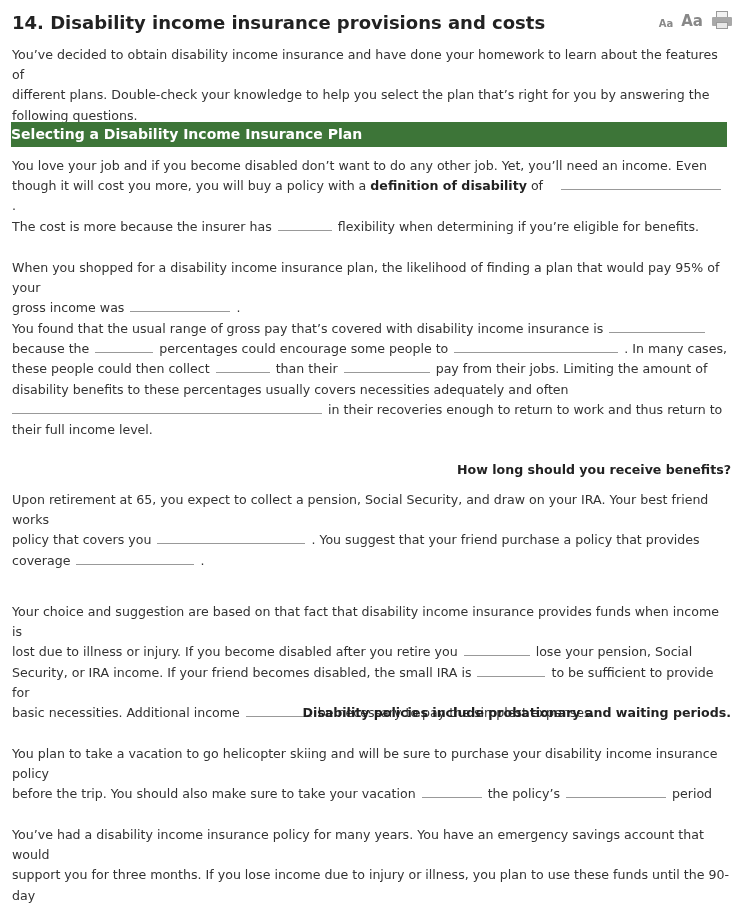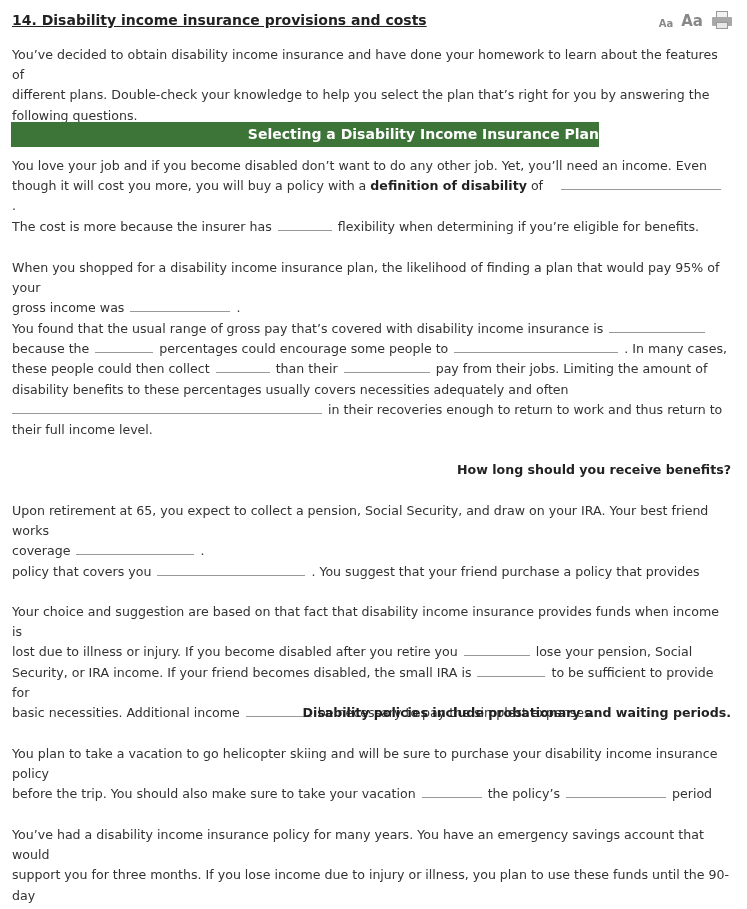--- a/index.html
+++ b/index.html
@@ -8,35 +8,35 @@
     font-family: "DejaVu Sans", "Liberation Sans", sans-serif;
     font-size: 12.6px;
     color: #333333;
     position: relative;
   }
   .header {
     position: absolute; left: 12px; top: 10px; right: 14px; height: 22px;
   }
   .q-title {
     position: absolute; left: 0; top: 2px;
-    font-weight: bold; font-size: 14px; color: #222; text-decoration: underline;
+    font-weight: bold; font-size: 18px; color: #222;
   }
   .tools { position: absolute; right: 0; top: 0; display: flex; align-items: flex-start; gap: 8px; }
   .aa-small { font-size: 10px; font-weight: bold; color: #888; padding-top: 8px; cursor: pointer; }
   .aa-large { font-size: 15px; font-weight: bold; color: #888; padding-top: 2px; cursor: pointer; }
   .print-icon { width: 22px; height: 20px; position: relative; cursor: pointer; }
   .print-icon .top { position: absolute; left: 5px; top: 1px; width: 12px; height: 7px; border: 1px solid #999; background: #f2f2f2; }
   .print-icon .body { position: absolute; left: 1px; top: 7px; width: 20px; height: 9px; background: #a8a8a8; border-radius: 1px; }
   .print-icon .paper { position: absolute; left: 5px; top: 12px; width: 12px; height: 7px; background: #e8e8e8; border: 1px solid #999; }
 
   .p { position: absolute; left: 12px; right: 16px; line-height: 20.2px; }
   .banner {
-    position: absolute; left: 11px; top: 122px; width: 588px; height: 25px;
+    position: absolute; left: 11px; top: 122px; width: 716px; height: 25px;
     background: #3d7538; color: #ffffff; font-weight: bold; font-size: 14px;
-    text-align: right; line-height: 25px;
+    text-align: left; line-height: 25px;
   }
   .blank {
     display: inline-block; border-bottom: 1px solid #999999; height: 14px;
     vertical-align: baseline; margin: 0 6px; cursor: pointer;
   }
   b.k { color: #222; font-weight: bold; }
   .sub { font-weight: bold; color: #222; text-align: right; }
 </style>
 </head>
 <body>
@@ -80,24 +80,24 @@
   <div><span>You found that the usual range of gross pay that’s covered with disability income insurance is</span><span class="blank" style="width:96px"></span></div>
   <div><span>because the</span><span class="blank" style="width:58px"></span><span>percentages could encourage some people to</span><span class="blank" style="width:164px"></span><span>. In many cases,</span></div>
   <div><span>these people could then collect</span><span class="blank" style="width:54px"></span><span>than their</span><span class="blank" style="width:86px"></span><span>pay from their jobs. Limiting the amount of</span></div>
   <div>disability benefits to these percentages usually covers necessities adequately and often</div>
   <div><span class="blank" style="width:310px;margin-left:0"></span><span>in their recoveries enough to return to work and thus return to</span></div>
   <div>their full income level.</div>
 </div>
 
 <div class="p sub" style="top:460px">How long should you receive benefits?</div>
 
-<div class="p" style="top:501px">
+<div class="p" style="top:490px">
   <div>Upon retirement at 65, you expect to collect a pension, Social Security, and draw on your IRA. Your best friend works</div>
+  <div><span>policy that covers you</span><span class="blank" style="width:148px"></span><span>. You suggest that your friend purchase a policy that provides</span></div>
   <div><span>coverage</span><span class="blank" style="width:118px"></span><span>.</span></div>
-  <div><span>policy that covers you</span><span class="blank" style="width:148px"></span><span>. You suggest that your friend purchase a policy that provides</span></div>
 </div>
 
 <div class="p" style="top:602px">
   <div>Your choice and suggestion are based on that fact that disability income insurance provides funds when income is</div>
   <div><span>lost due to illness or injury. If you become disabled after you retire you</span><span class="blank" style="width:66px"></span><span>lose your pension, Social</span></div>
   <div><span>Security, or IRA income. If your friend becomes disabled, the small IRA is</span><span class="blank" style="width:68px"></span><span>to be sufficient to provide for</span></div>
   <div><span>basic necessities. Additional income</span><span class="blank" style="width:66px"></span><span>be necessary to pay the simplest expenses.</span></div>
 </div>
 
 <div class="p sub" style="top:703px">Disability policies include probationary and waiting periods.</div>

